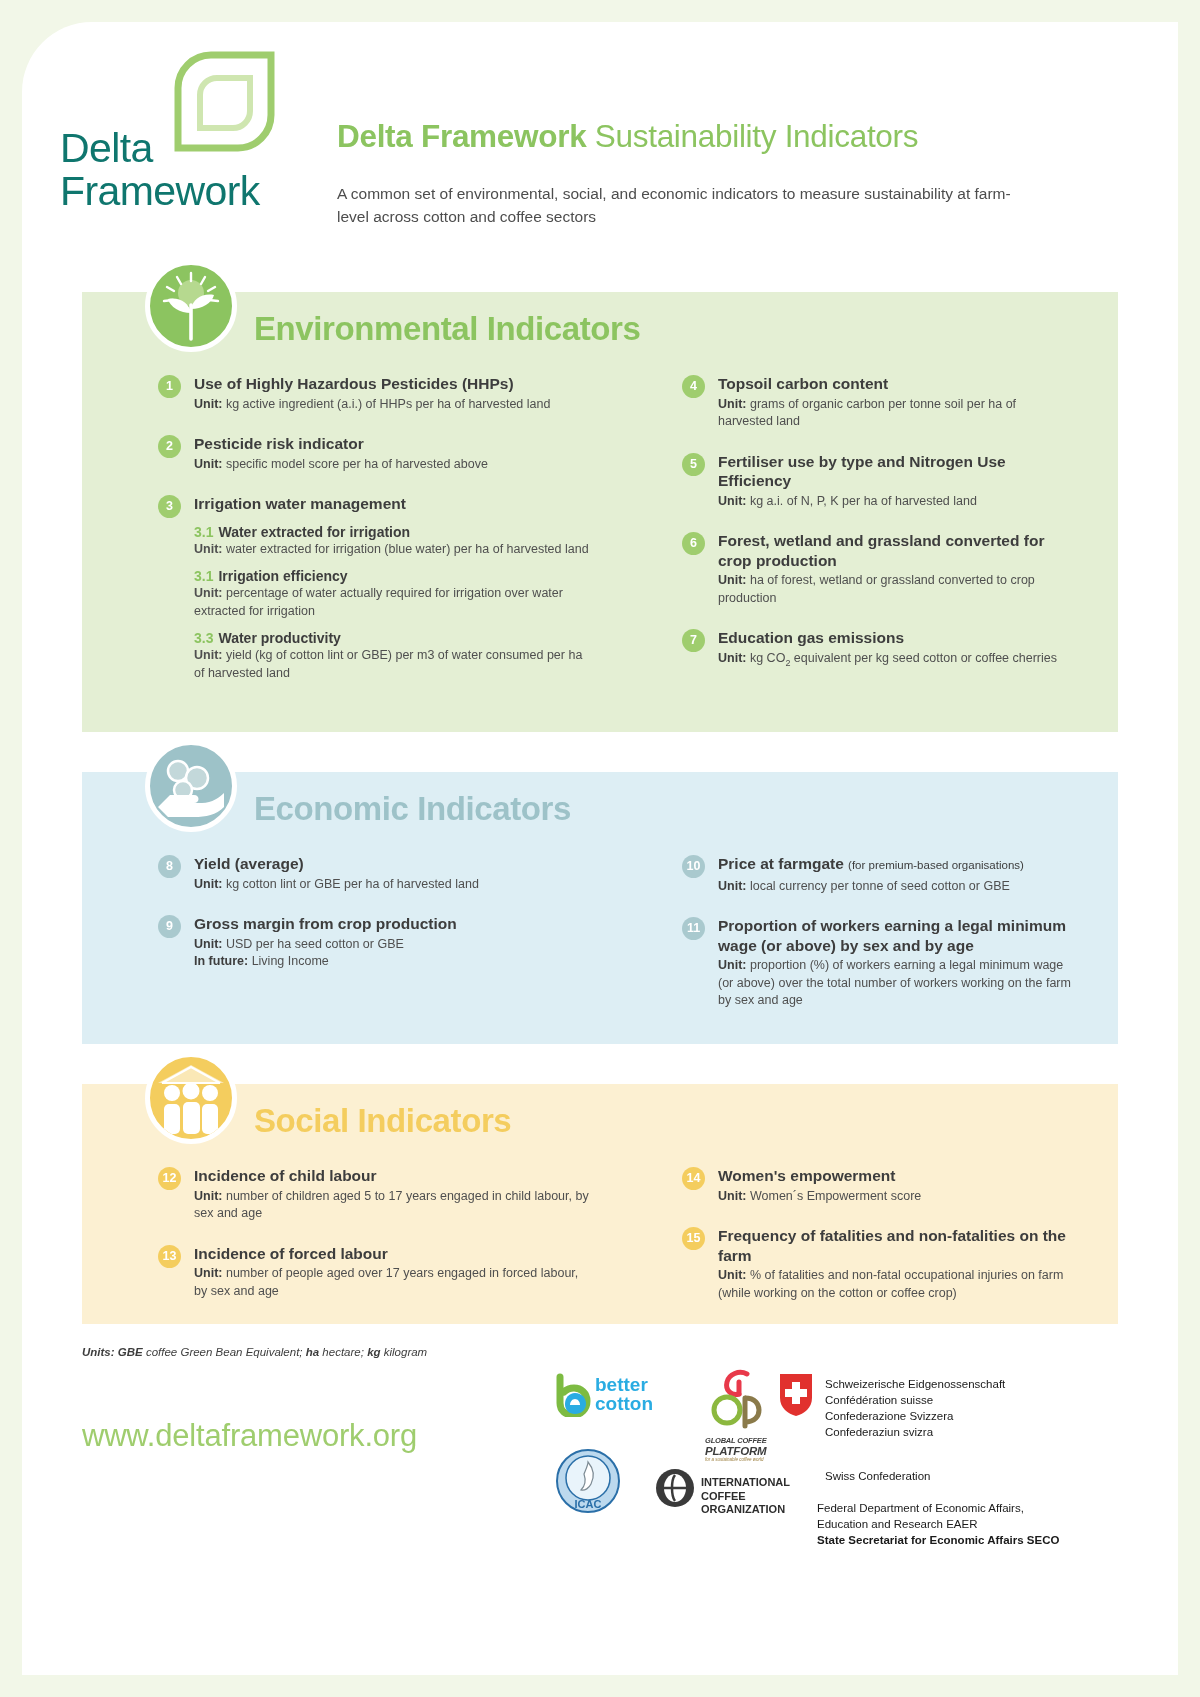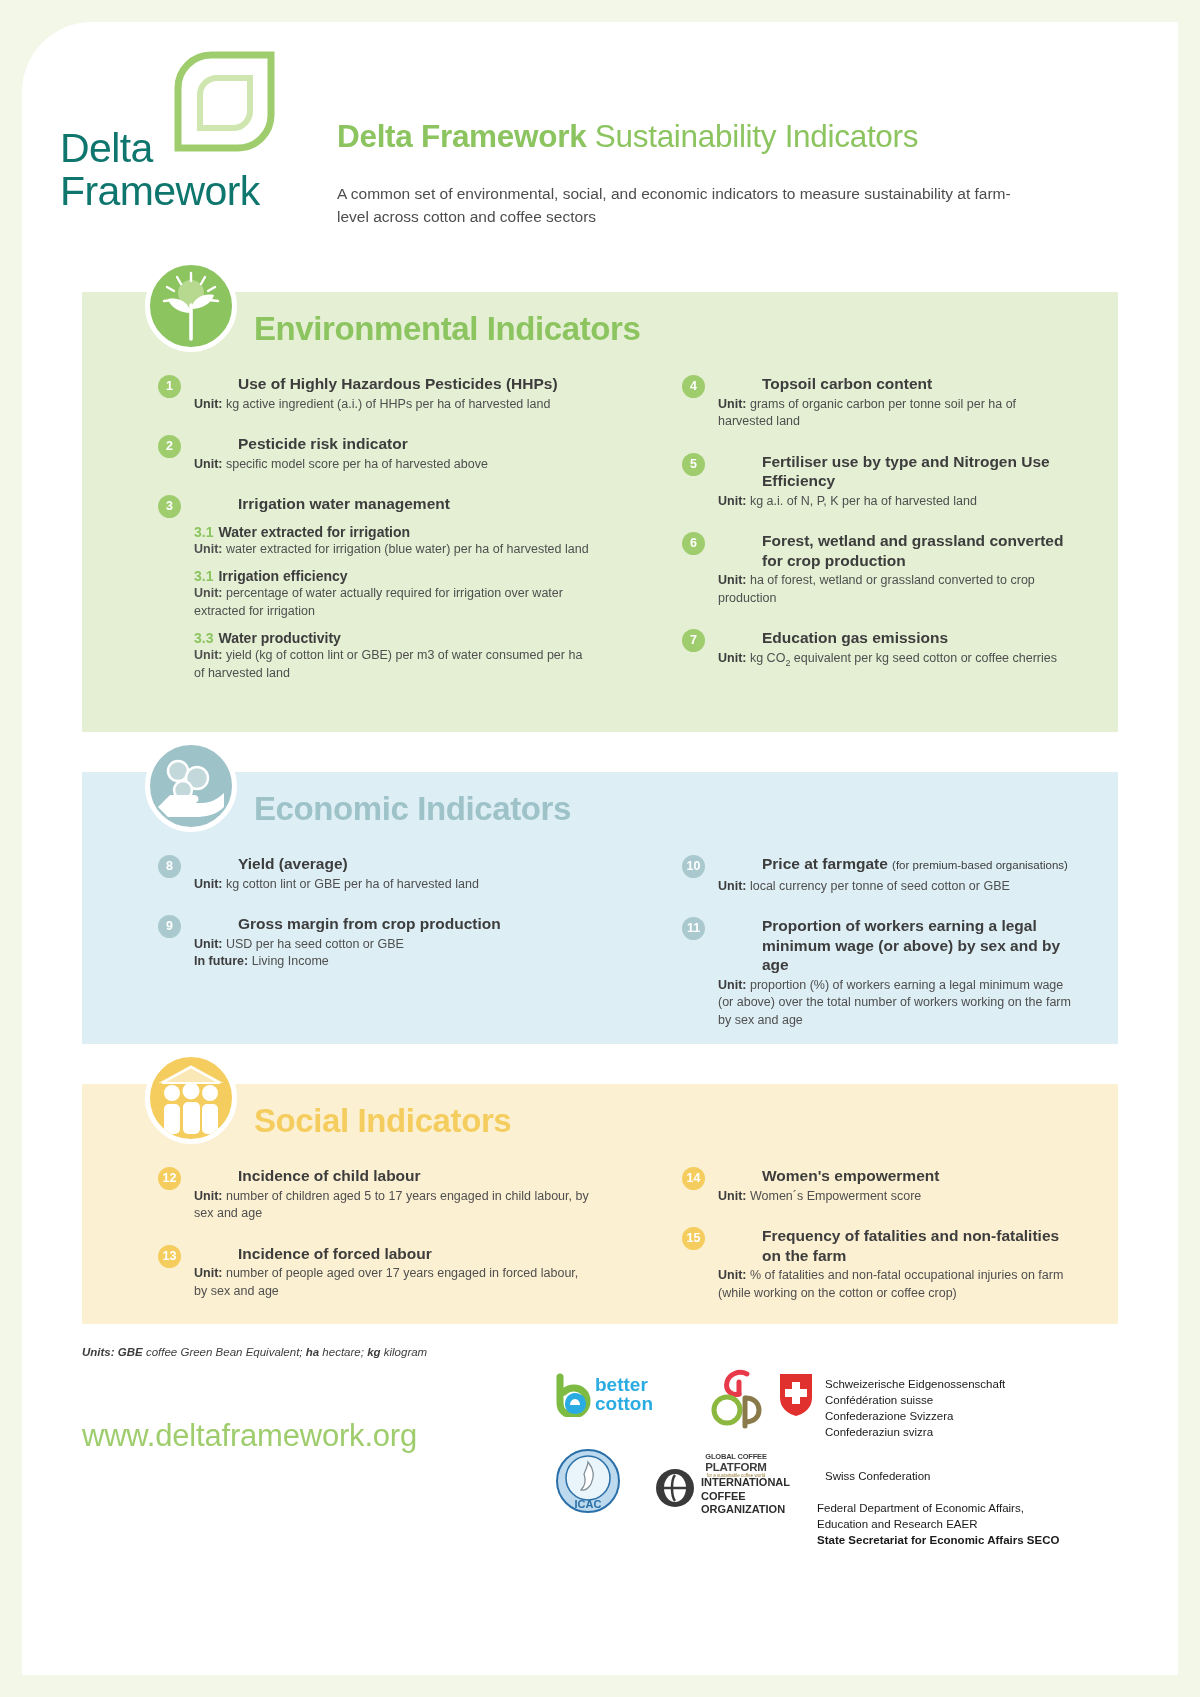--- a/index.html
+++ b/index.html
@@ -99,21 +99,21 @@
     color: #ffffff; font-size: 12.5px; font-weight: 700;
     display: flex; align-items: center; justify-content: center;
     line-height: 1;
   }
   .sec-env .num { background: #9fcd6e; }
   .sec-eco .num { background: #a9c9ce; }
   .sec-soc .num { background: #f4cd5e; }
 
   .item-title {
     font-size: 15.5px; font-weight: 700; color: #3d3d3d;
-    line-height: 19.5px; margin-bottom: 2px; margin-left: 44px;
+    line-height: 19.5px; margin-bottom: 2px;
   }
   .item-title .note { font-weight: 400; font-size: 11.5px; color: #3d3d3d; }
   .item-unit {
     font-size: 12.5px; line-height: 17.5px; color: #4f4f4f;
   }
   .item-unit b { font-weight: 700; color: #3d3d3d; }
   .item-unit sub { font-size: 9px; }
 
   .subitem { margin-top: 10px; }
   .subitem:first-of-type { margin-top: 8px; }
@@ -150,21 +150,21 @@
   }
   .swiss-txt3 {
     position: absolute; left: 40px; top: 128px;
     font-size: 11.5px; line-height: 16px; color: #1a1a1a;
   }
   .swiss-txt3 b { font-weight: 700; }
 
   .bc-text { position: absolute; left: 40px; top: 2px; }
   .bc-l1 { font-size: 19px; font-weight: 700; color: #2aace2; line-height: 19px; }
   .bc-l2 { font-size: 19px; font-weight: 700; color: #2aace2; line-height: 19px; }
-  .gcp-text { text-align: center; margin-top: 18px; }
+  .gcp-text { text-align: left; margin-top: 2px; font-style: italic; }
   .gcp-l1 { font-size: 7.5px; font-weight: 700; color: #3d3d3d; letter-spacing: -0.2px; }
   .gcp-l2 { font-size: 11.5px; font-weight: 700; color: #3d3d3d; letter-spacing: -0.2px; }
   .gcp-l3 { font-size: 4.5px; color: #9a7c3a; }
   .ico-text { position: absolute; left: 46px; top: 8px; font-size: 11px; font-weight: 700; color: #2d2d2d; line-height: 13.5px; }
 </style>
 </head>
 <body>
 
 <div class="page">
   <div class="frame-bg"></div>

